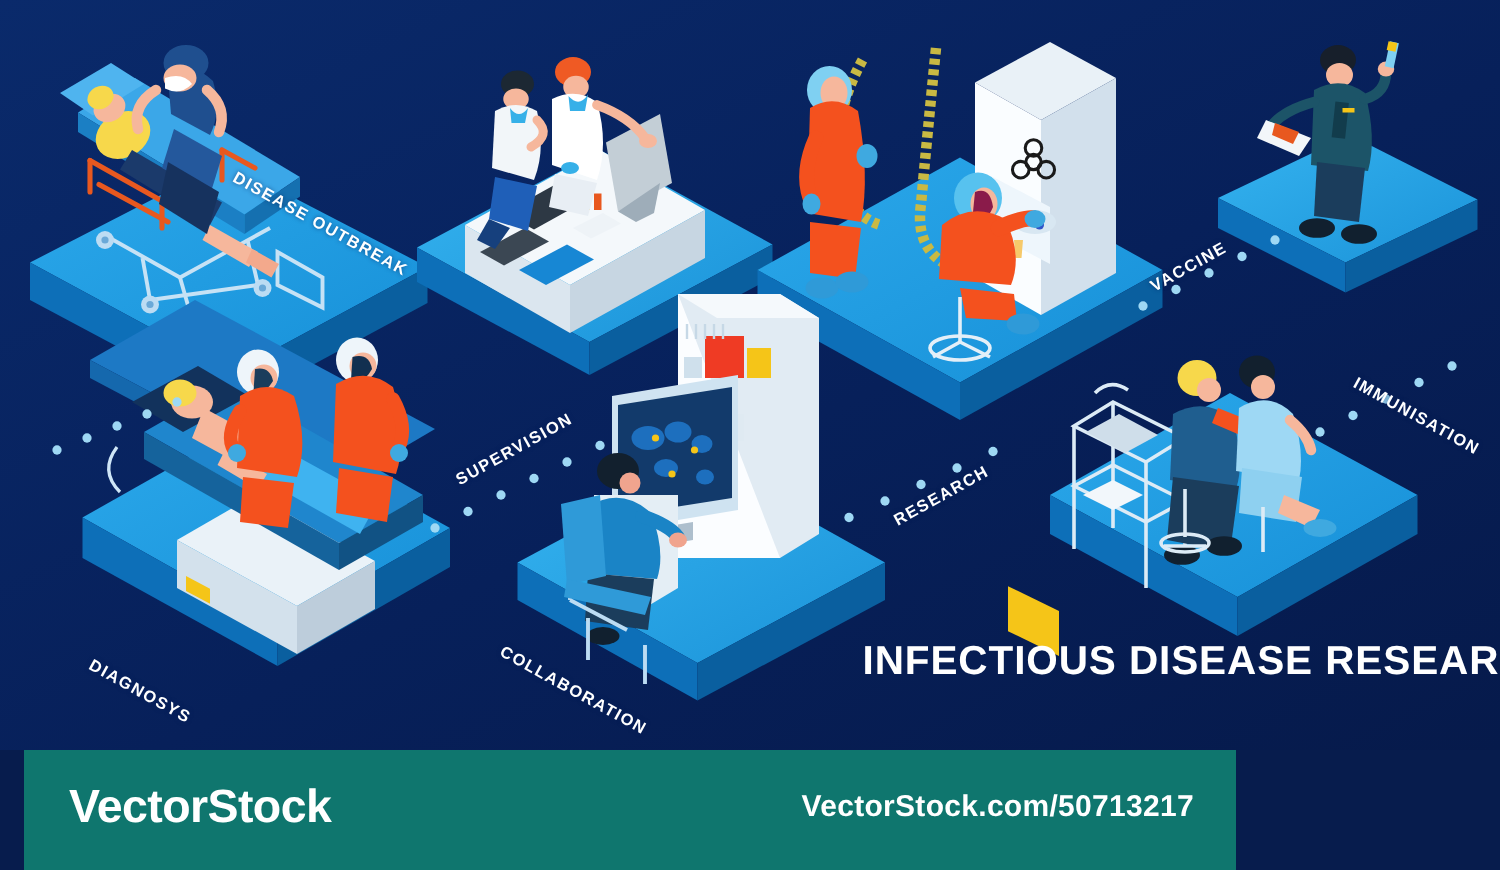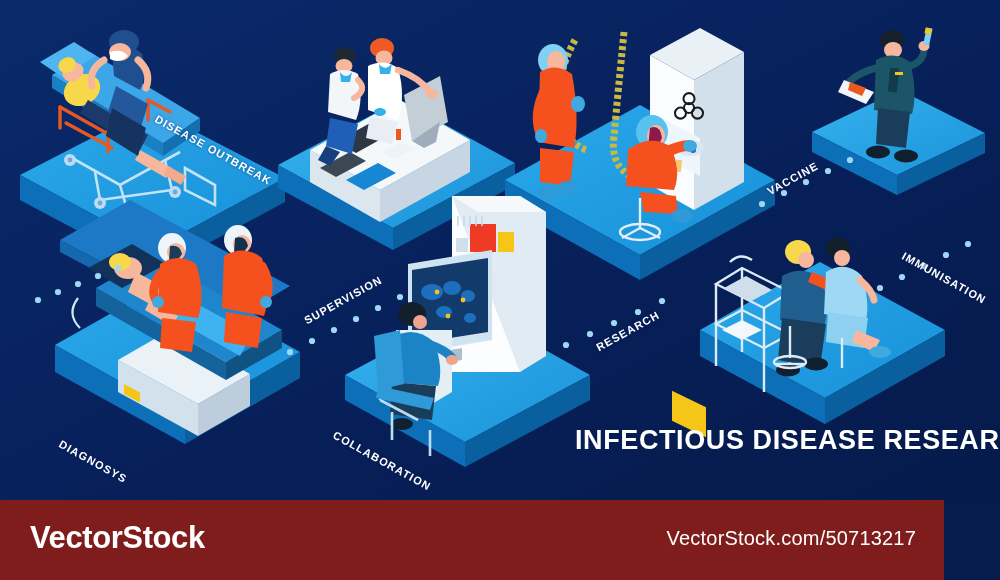--- a/index.html
+++ b/index.html
@@ -16,28 +16,28 @@
     font-size:11px;white-space:nowrap;transform-origin:0 50%;
     text-shadow:0 0 3px rgba(7,32,90,.6);
   }
   
   #main-title{
     position:absolute;left:575px;top:425px;color:#fff;font-size:27px;
     font-weight:700;letter-spacing:.6px;white-space:nowrap;
   }
   
   #footer{
-    position:absolute;left:0;top:500px;width:944px;height:80px;background:#7f1d1d;
+    position:absolute;left:16px;top:500px;width:808px;height:80px;background:#0f766e;
   }
   #wm-logo{
     position:absolute;left:30px;top:20px;color:#fff;font-size:31px;font-weight:700;
     letter-spacing:-.4px;font-family:"Liberation Sans",sans-serif;
   }
   #wm-url{
-    position:absolute;right:28px;top:27px;color:#fff;font-size:20px;font-weight:400;
+    position:absolute;right:28px;top:27px;color:#fff;font-size:20px;font-weight:700;
     letter-spacing:.2px;font-family:"Liberation Sans",sans-serif;
   }
 </style>
 </head>
 <body>
 
 <div id="stage">
 
   <div id="art">
     <svg class="scene" viewBox="0 0 1000 500">

